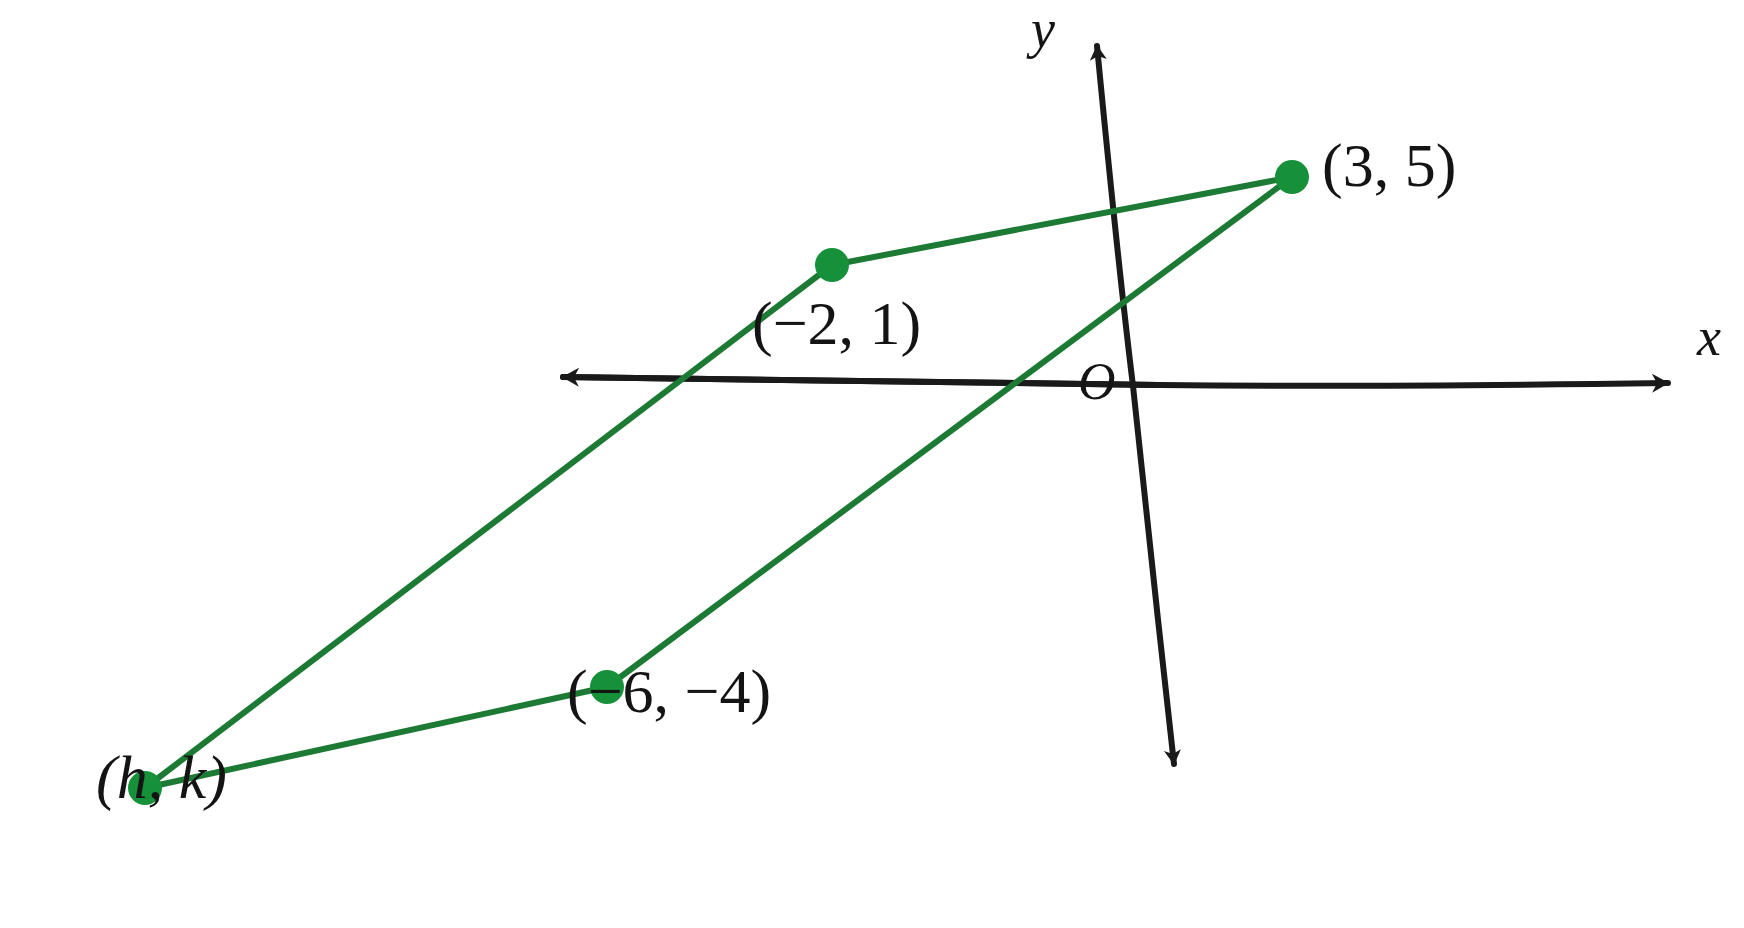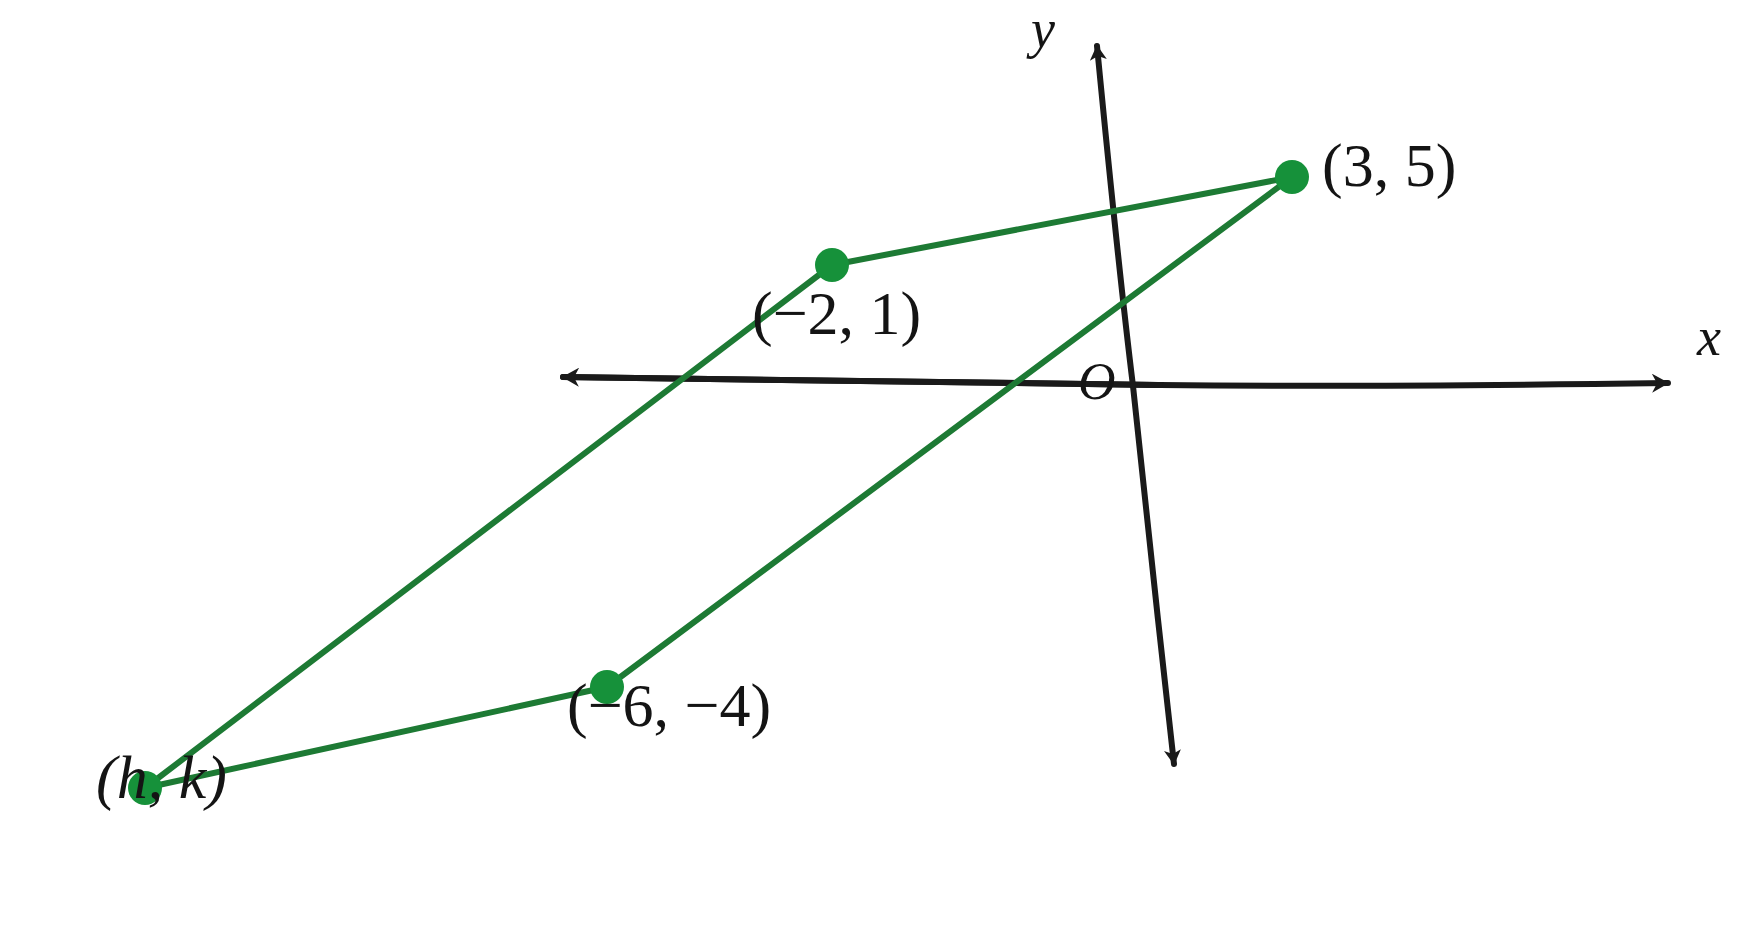--- a/index.html
+++ b/index.html
@@ -95,23 +95,23 @@
     <g>
       <circle cx="1292" cy="177" r="17" fill="#16913a"></circle>
       <circle cx="832" cy="265" r="17" fill="#16913a"></circle>
       <circle cx="607" cy="687" r="17" fill="#16913a"></circle>
       <circle cx="145" cy="788" r="17" fill="#16913a"></circle>
     </g>
   </svg>
 
   <div class="math-label lbl-point" style="left:1322px; top:108px;">(3, 5)</div>
 
-  <div class="math-label lbl-point" style="left:752px; top:256px;">(−2, 1)</div>
+  <div class="math-label lbl-point" style="left:752px; top:266px;">(−2, 1)</div>
 
-  <div class="math-label lbl-point" style="left:567px; top:648px;">(−6, −4)</div>
+  <div class="math-label lbl-point" style="left:567px; top:634px;">(−6, −4)</div>
 
   <div class="math-label lbl-hk" style="left:96px; top:746px;">(h, k)</div>
 
   <div class="math-label lbl-origin" style="left:1078px; top:356px;">O</div>
 
   <div class="math-label lbl-axis" style="left:1697px; top:310px;">x</div>
 
   <div class="math-label lbl-axis" style="left:1031px; top:2px;">y</div>
 
 </div>

